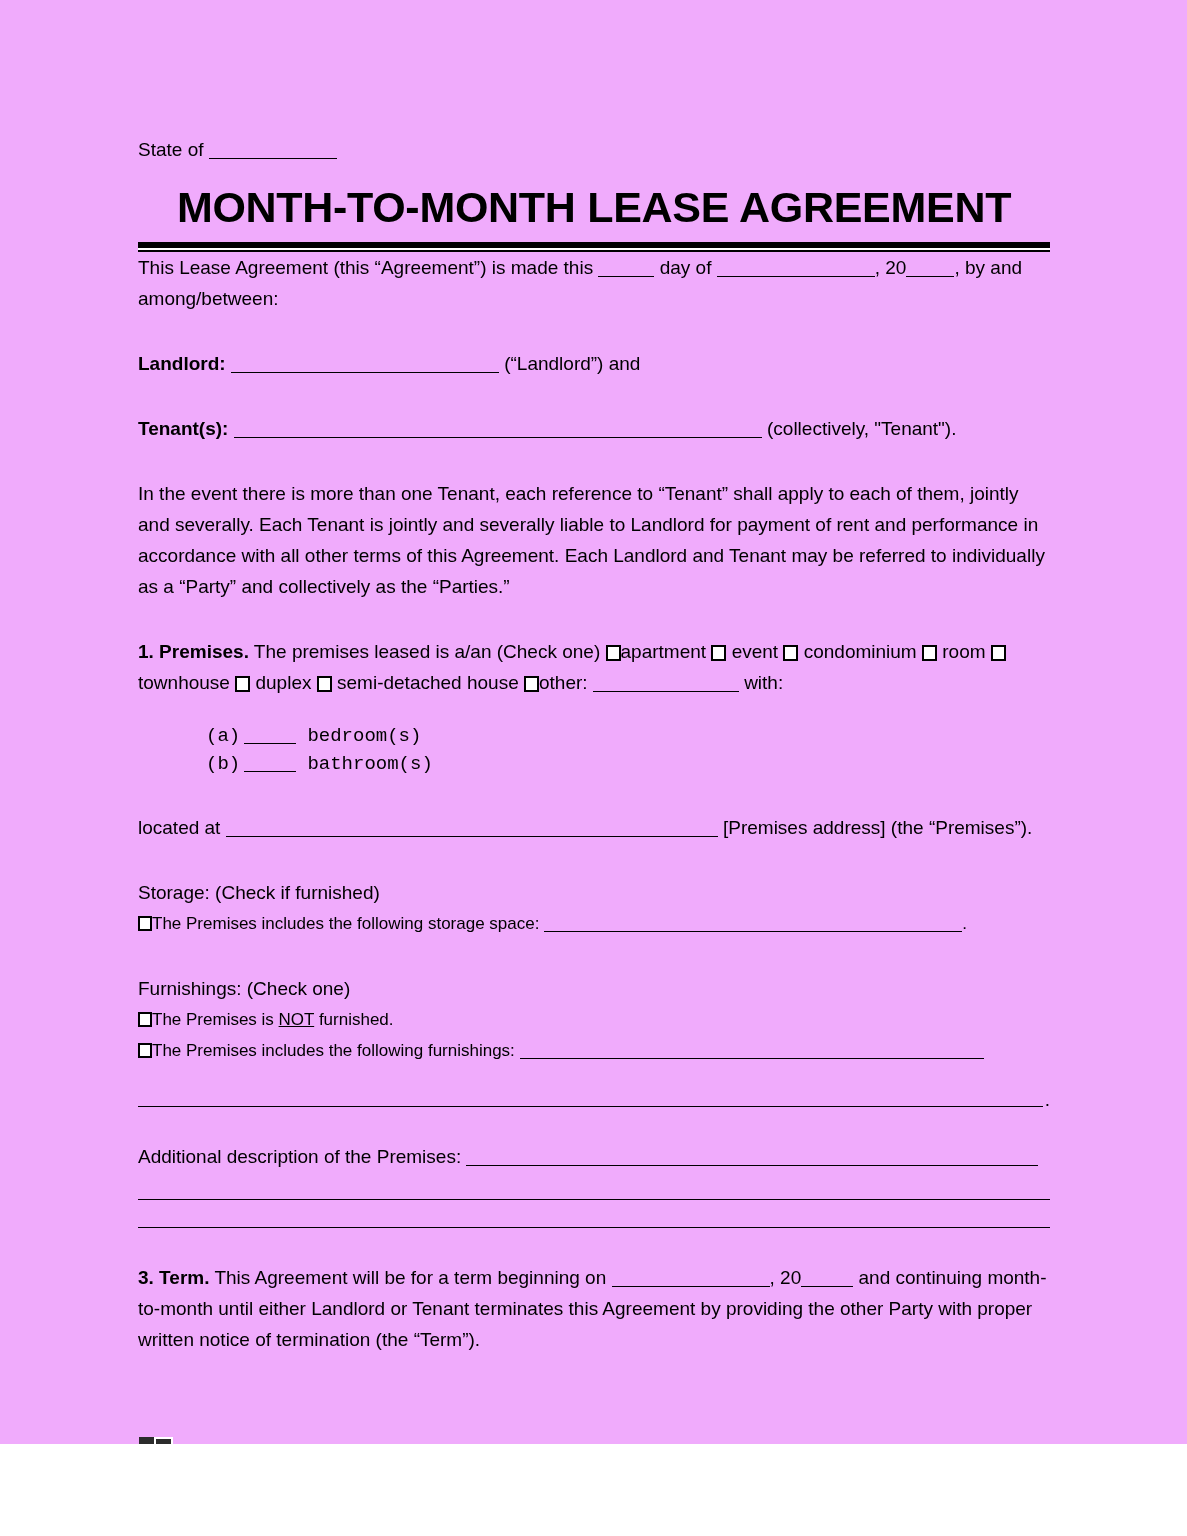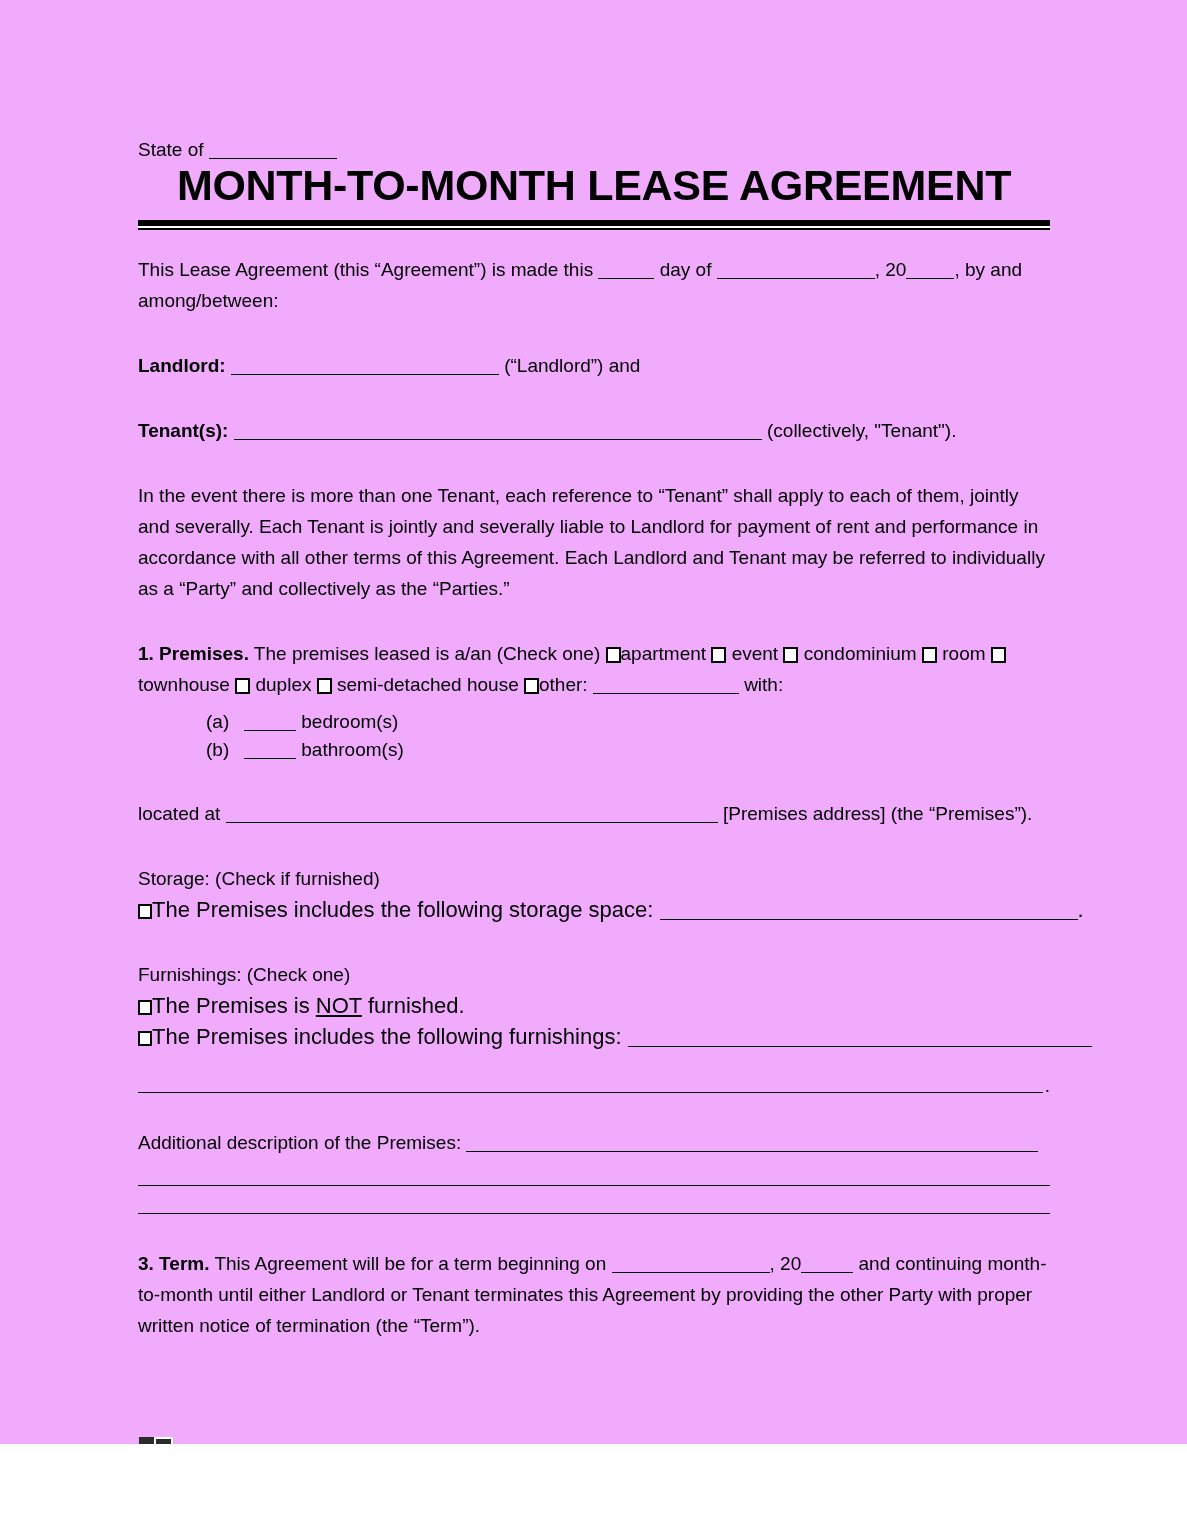--- a/index.html
+++ b/index.html
@@ -32,37 +32,36 @@
     font-size: 19px;
     line-height: 1;
     padding-top: 140px;
     white-space: nowrap;
   }
   .doc-title {
     font-size: 43px;
     font-weight: bold;
     letter-spacing: -0.3px;
     text-align: center;
-    margin-top: 4px;
+    margin-top: 26px;
     line-height: 1.05;
     white-space: nowrap;
   }
   .rule-double {
     margin-top: 12px;
     border-top: 6px solid #000;
     border-bottom: 2px solid #000;
     height: 2px;
     background: #fff;
   }
 
   
   .para {
     font-size: 19px;
     line-height: 31px;
-    margin-top: 24px;
     text-align: left;
   }
   .para.gap-lg { margin-top: 34px; }
   b, .bold { font-weight: bold; margin-top: 20px; }
   u, .uline { text-decoration: underline; }
 
   
   .blank {
     display: inline-block;
     border-bottom: 1.6px solid #000;
@@ -117,37 +116,38 @@
     width: 14px;
     height: 15px;
     border: 2.5px solid #000;
     background: #fff;
     box-sizing: border-box;
     vertical-align: -2px;
   }
 
   
   .sublist {
-    margin-top: 8px;
+    margin-top: 24px;
     padding-left: 68px;
     font-size: 19px;
     line-height: 28px;
+    font-family: Liberation Mono, monospace;
   }
   .sublist .row { white-space: nowrap; }
   .sublist .lbl {
     display: inline-block;
     width: 38px;
   }
 
   .section-label {
     font-size: 19px;
     line-height: 31px;
   }
   .opt-row {
-    font-size: 22px;
+    font-size: 17px;
     line-height: 31px;
     white-space: nowrap;
   }
 
   
   .logo {
     position: absolute;
     left: 139px;
     top: 1437px;
     width: 34px;

